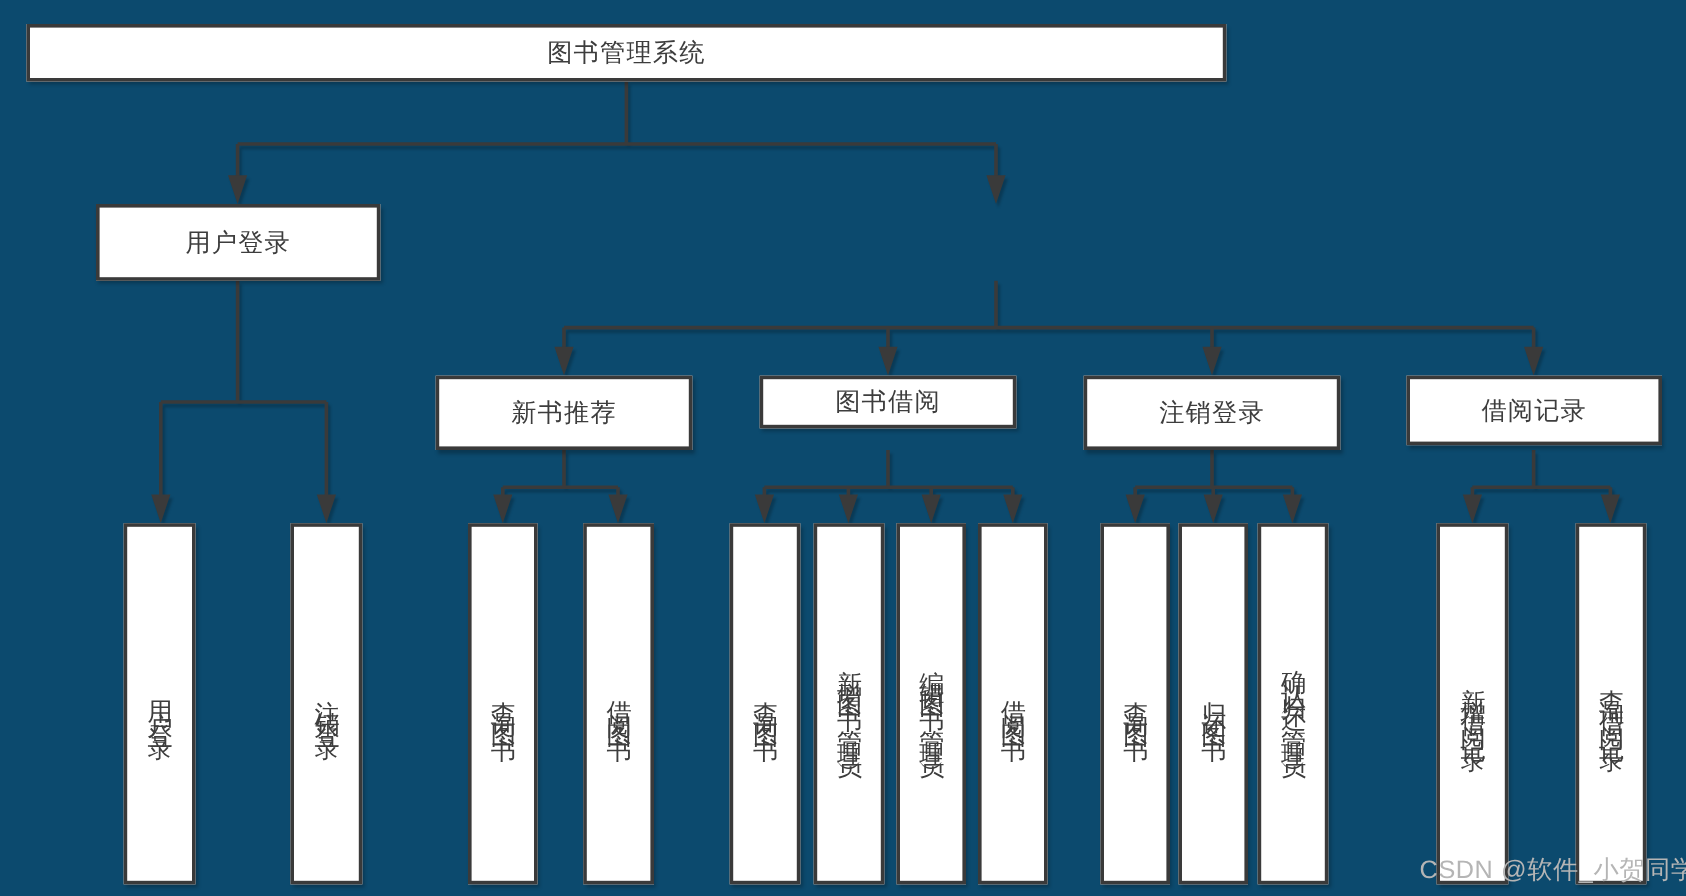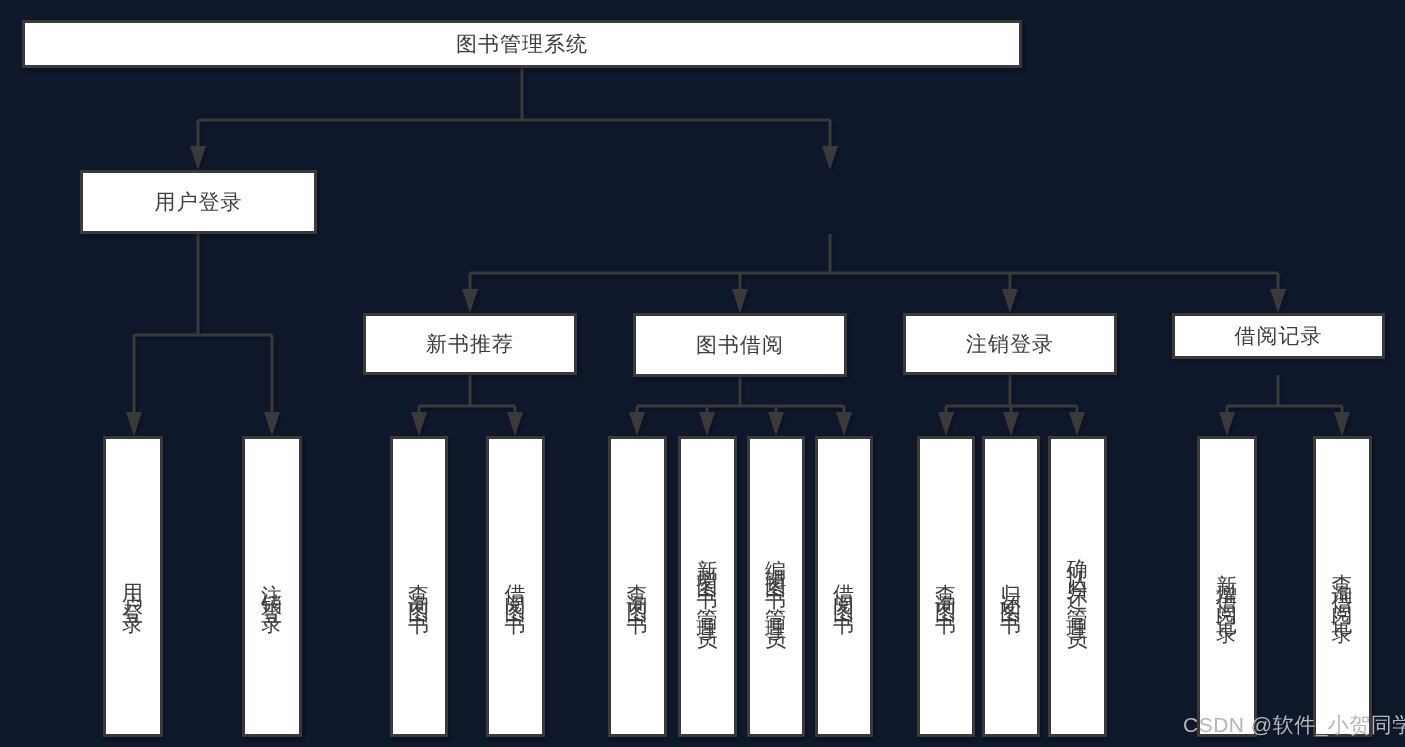--- a/index.html
+++ b/index.html
@@ -1,21 +1,21 @@
 <!DOCTYPE html>
 <html><head>
 <meta charset="utf-8">
 <style>
   * { box-sizing: border-box; }
   html, body { margin: 0; padding: 0; background: #ffffff; }
   .canvas {
     position: relative;
     width: 1405px;
     height: 747px;
-    background: #0f172a;
+    background: #0c4a6e;
     overflow: hidden;
     font-family: "Liberation Sans", "DejaVu Sans", sans-serif;
     color: #3d3d3d;
   }
   .canvas > svg {
     position: absolute;
     left: 0; top: 0;
     width: 1405px; height: 747px;
     filter: drop-shadow(2px 3px 1px rgba(0,0,0,0.22));
   }
@@ -102,27 +102,27 @@
     <span class="lbl">图书管理系统</span>
   </div>
 
   <div class="node" style="left:80px; top:170px; width:237px; height:64px;">
     <span class="lbl">用户登录</span>
   </div>
 
   <div class="node" style="left:363px; top:313px; width:214px; height:62px;">
     <span class="lbl">新书推荐</span>
   </div>
-  <div class="node" style="left:633px; top:313px; width:214px; height:64px;">
+  <div class="node" style="left:633px; top:313px; width:214px; height:44px;">
     <span class="lbl">图书借阅</span>
   </div>
   <div class="node" style="left:903px; top:313px; width:214px; height:62px;">
     <span class="lbl">注销登录</span>
   </div>
-  <div class="node" style="left:1172px; top:313px; width:213px; height:46px;">
+  <div class="node" style="left:1172px; top:313px; width:213px; height:58px;">
     <span class="lbl">借阅记录</span>
   </div>
 
   <div class="node v" style="left:103px; top:436px; width:60px; height:301px;">
     <span class="lbl">用户登录</span>
   </div>
   <div class="node v" style="left:242px; top:436px; width:60px; height:301px;">
     <span class="lbl">注销登录</span>
   </div>
 

